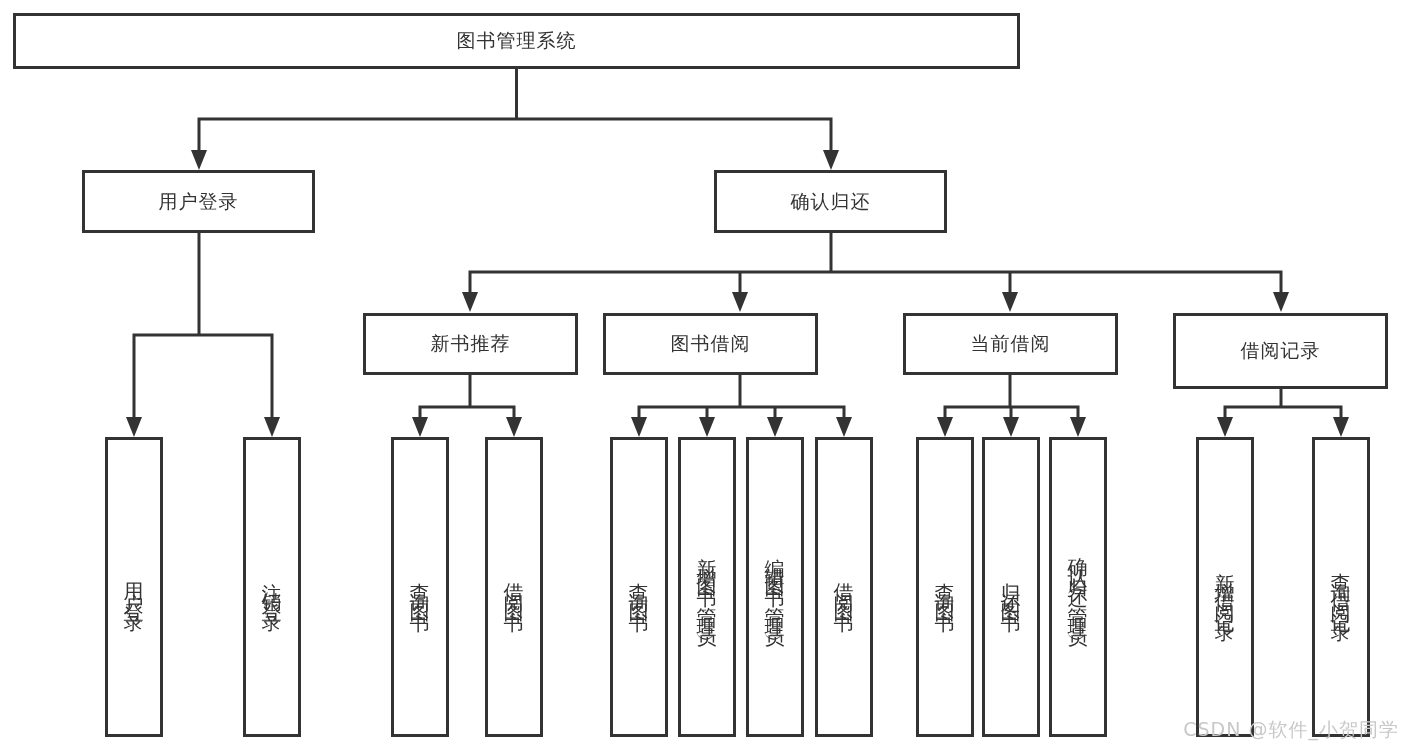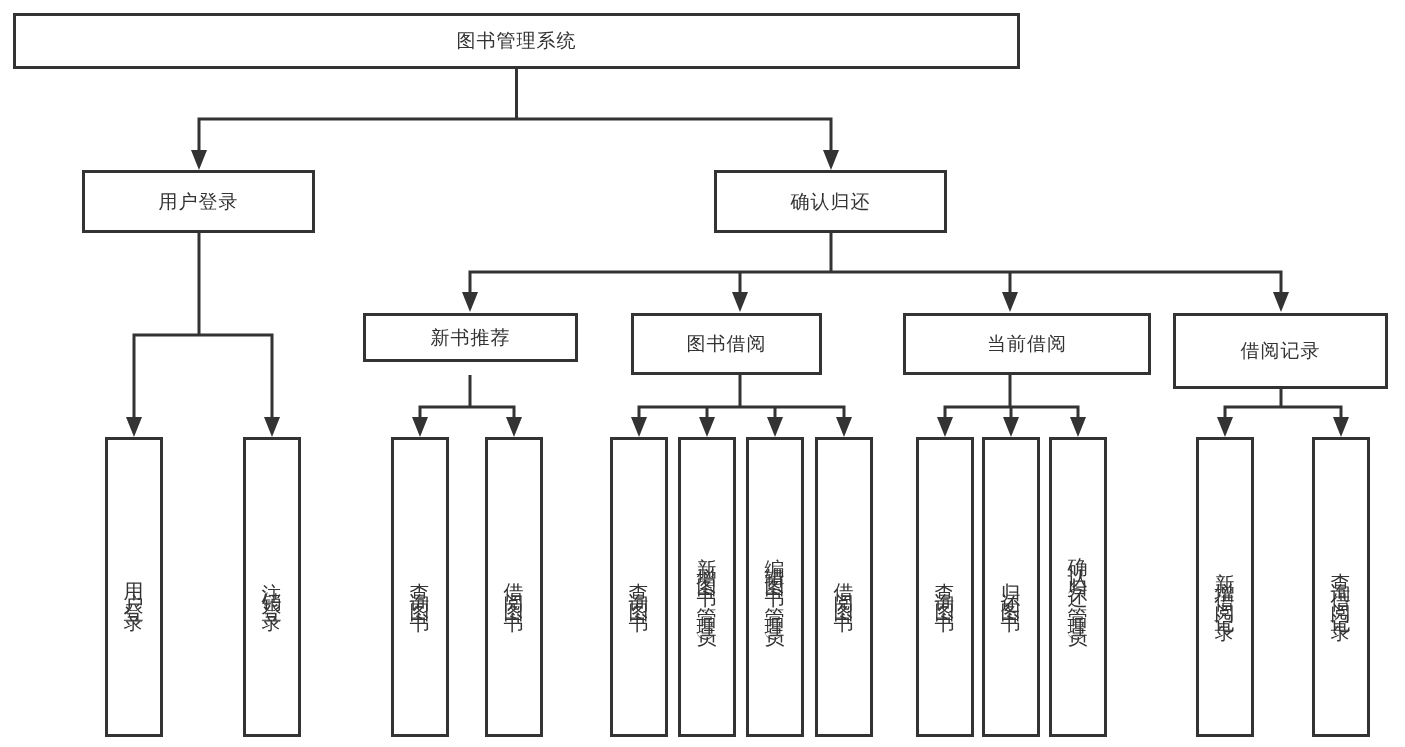--- a/index.html
+++ b/index.html
@@ -107,37 +107,38 @@
       <polygon points="1217,417 1233,417 1225,437"></polygon>
       <polygon points="1333,417 1349,417 1341,437"></polygon>
     </g>
   </svg>
 
   <div class="box hbox" style="left:13px;top:13px;width:1007px;height:56px">图书管理系统</div>
 
   <div class="box hbox" style="left:82px;top:170px;width:233px;height:63px">用户登录</div>
   <div class="box hbox" style="left:714px;top:170px;width:233px;height:63px">确认归还</div>
 
-  <div class="box hbox" style="left:363px;top:313px;width:215px;height:49px">新书推荐</div>
-  <div class="box hbox" style="left:631px;top:313px;width:191px;height:62px">图书借阅</div>
-  <div class="box hbox" style="left:903px;top:313px;width:248px;height:62px">当前借阅</div>
+  <div class="box hbox" style="left:363px;top:313px;width:215px;height:62px">新书推荐</div>
+  <div class="box hbox" style="left:603px;top:313px;width:215px;height:62px">图书借阅</div>
+  <div class="box hbox" style="left:903px;top:313px;width:215px;height:62px">当前借阅</div>
   <div class="box hbox" style="left:1173px;top:313px;width:215px;height:76px">借阅记录</div>
 
   <div class="box vbox" style="left:105px;top:437px;width:58px;height:300px">用户登录</div>
   <div class="box vbox" style="left:243px;top:437px;width:58px;height:300px">注销登录</div>
 
   <div class="box vbox" style="left:391px;top:437px;width:58px;height:300px">查询图书</div>
   <div class="box vbox" style="left:485px;top:437px;width:58px;height:300px">借阅图书</div>
 
   <div class="box vbox" style="left:610px;top:437px;width:58px;height:300px">查询图书</div>
   <div class="box vbox" style="left:678px;top:437px;width:58px;height:300px">新增图书（管理员）</div>
   <div class="box vbox" style="left:746px;top:437px;width:58px;height:300px">编辑图书（管理员）</div>
   <div class="box vbox" style="left:815px;top:437px;width:58px;height:300px">借阅图书</div>
 
   <div class="box vbox" style="left:916px;top:437px;width:58px;height:300px">查询图书</div>
   <div class="box vbox" style="left:982px;top:437px;width:58px;height:300px">归还图书</div>
   <div class="box vbox" style="left:1049px;top:437px;width:58px;height:300px">确认归还（管理员）</div>
 
   <div class="box vbox" style="left:1196px;top:437px;width:58px;height:300px">新增借阅记录</div>
   <div class="box vbox" style="left:1312px;top:437px;width:58px;height:300px">查询借阅记录</div>
 
+  <div class="watermark">CSDN @软件_小贺同学</div>
 
 </div>
 
 </body></html>

